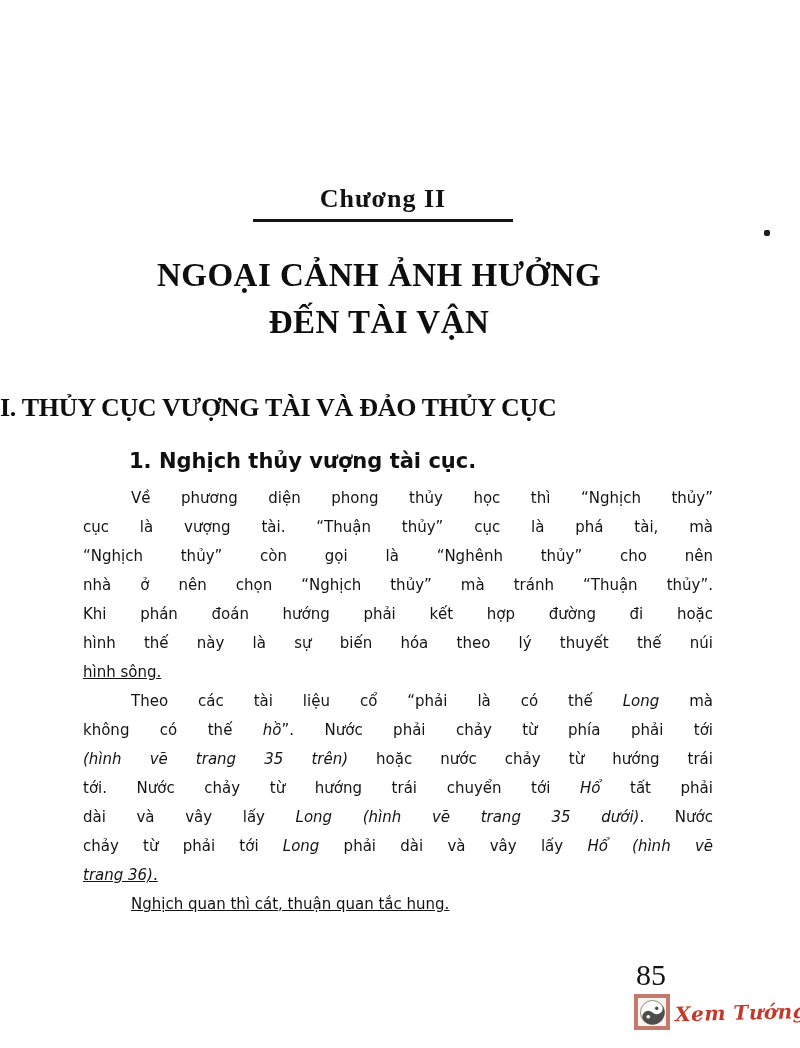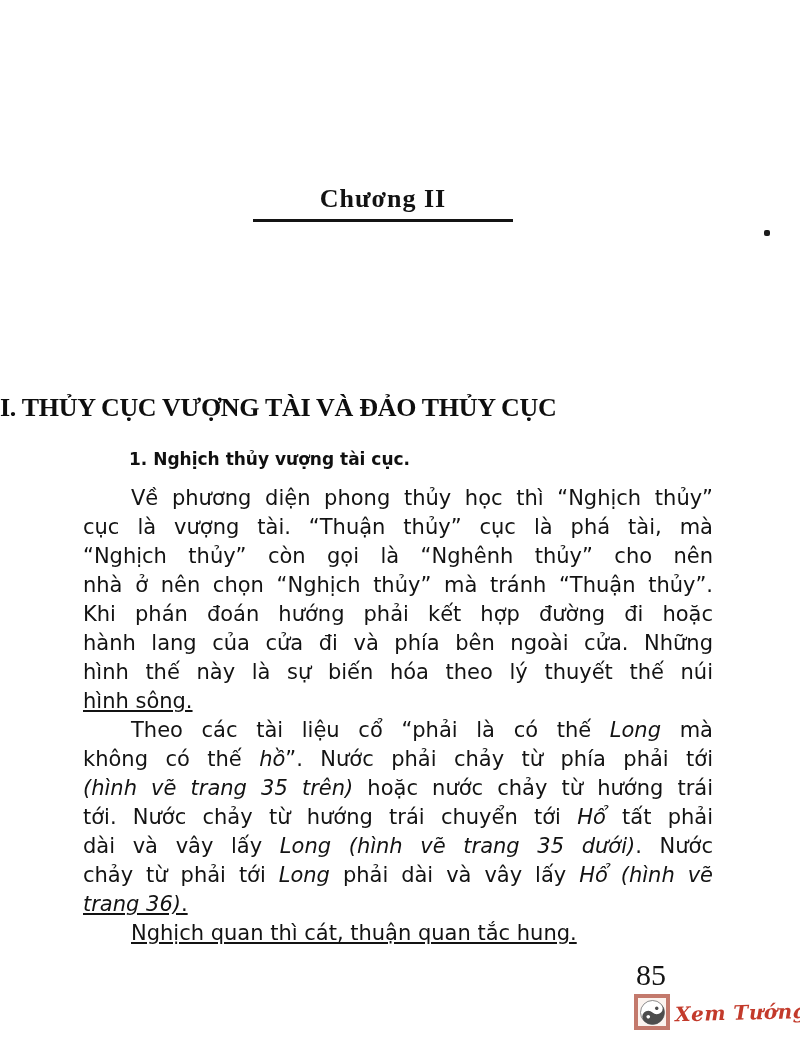--- a/index.html
+++ b/index.html
@@ -59,31 +59,31 @@
     color: #0e0e0e;
   }
 
   
   .subsection {
     position: absolute;
     top: 449px;
     left: 129px;
     font-family: "DejaVu Sans", sans-serif;
     font-weight: bold;
-    font-size: 17px;
+    font-size: 21px;
     color: #101010;
   }
 
   
   .body-text {
     position: absolute;
     top: 484px;
     left: 83px;
     width: 630px;
-    font-size: 21px;
+    font-size: 15px;
     line-height: 29px;
     color: #131313;
   }
   .body-text .line {
     text-align: justify;
     text-align-last: justify;
     white-space: nowrap;
   }
   .body-text .line.para-end { text-align-last: left; white-space: normal; text-decoration: underline; }
   .body-text .line.indent { text-indent: 48px; }
@@ -143,32 +143,35 @@
 </style>
 </head>
 <body>
 
 <div class="page">
 
   <div class="chapter-wrap">
     <span>Chương II</span>
   </div>
 
+  <div class="title">
+    <div>NGOẠI CẢNH ẢNH HƯỞNG</div>
+    <div>ĐẾN TÀI VẬN</div>
+  </div>
 
   <div class="section">I. THỦY CỤC VƯỢNG TÀI VÀ ĐẢO THỦY CỤC</div>
 
   <div class="subsection">1. Nghịch thủy vượng tài cục.</div>
 
   <div class="body-text" id="body-text">
       <div class="line indent"><span>Về phương diện phong thủy học thì “Nghịch thủy”</span></div>
       <div class="line"><span>cục là vượng tài. “Thuận thủy” cục là phá tài, mà</span></div>
       <div class="line"><span>“Nghịch thủy” còn gọi là “Nghênh thủy” cho nên</span></div>
       <div class="line"><span>nhà ở nên chọn “Nghịch thủy” mà tránh “Thuận thủy”.</span></div>
       <div class="line"><span>Khi phán đoán hướng phải kết hợp đường đi hoặc</span></div>
-      <div class="line"><span>hành lang của cửa đi và phía bên ngoài cửa. Những</span></div>
       <div class="line"><span>hình thế này là sự biến hóa theo lý thuyết thế núi</span></div>
       <div class="line para-end"><span>hình sông.</span></div>
       <div class="line indent"><span>Theo các tài liệu cổ “phải là có thế </span><em>Long</em><span> mà</span></div>
       <div class="line"><span>không có thế </span><em>hồ</em><span>”. Nước phải chảy từ phía phải tới</span></div>
       <div class="line"><em>(hình vẽ trang 35 trên)</em><span> hoặc nước chảy từ hướng trái</span></div>
       <div class="line"><span>tới. Nước chảy từ hướng trái chuyển tới </span><em>Hổ</em><span> tất phải</span></div>
       <div class="line"><span>dài và vây lấy </span><em>Long</em><span> </span><em>(hình vẽ trang 35 dưới)</em><span>. Nước</span></div>
       <div class="line"><span>chảy từ phải tới </span><em>Long</em><span> phải dài và vây lấy </span><em>Hổ</em><span> </span><em>(hình vẽ</em></div>
       <div class="line para-end"><em>trang 36)</em><span>.</span></div>
       <div class="line indent para-end"><span>Nghịch quan thì cát, thuận quan tắc hung.</span></div>

